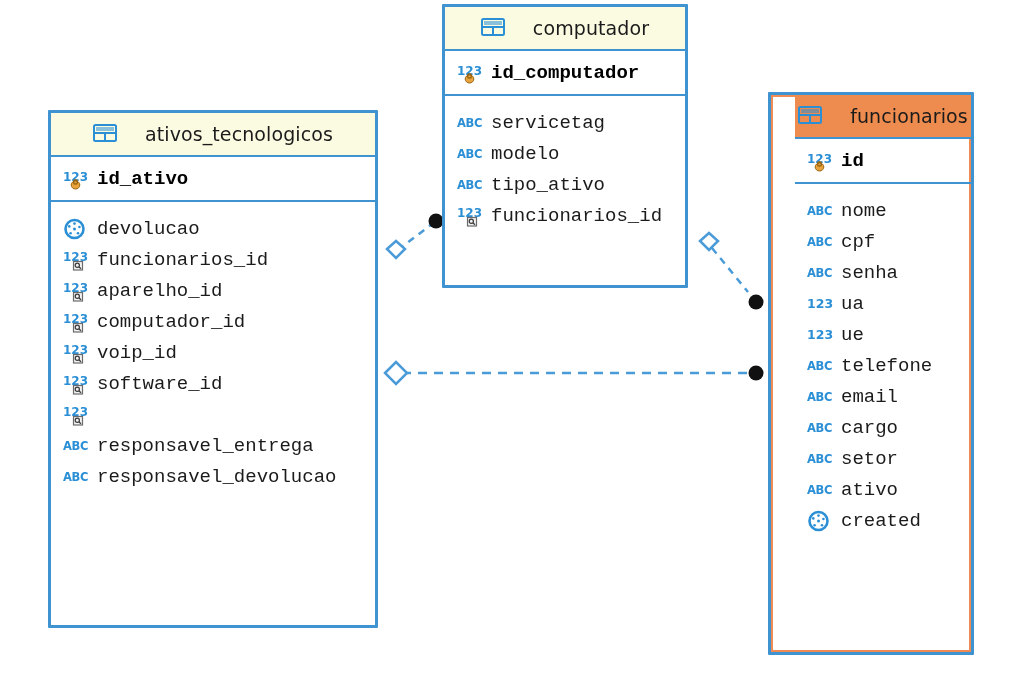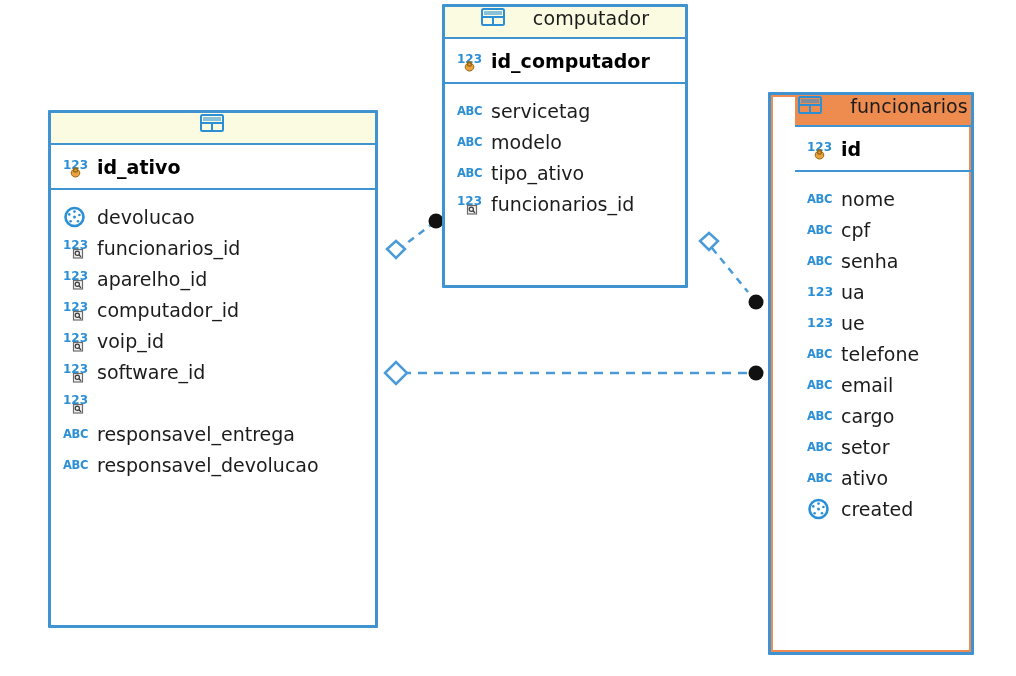--- a/index.html
+++ b/index.html
@@ -25,23 +25,23 @@
   }
   .entity.selected{
     border:3px solid #3e93d0;
     box-shadow:inset 0 0 0 2px #ef8b53;
     padding-left:24px;
   }
   .ent-header{
     box-sizing:border-box;
     background:#fbfbe1;
     border-bottom:2px solid #3e93d0;
-    height:32px;
+    height:44px;
     display:flex;
-    align-items:flex-start;
+    align-items:center;
     justify-content:center;
     gap:26px;
   }
   .entity.selected .ent-header{
     background:#ee8b4e;
     border-bottom:2px solid #3e93d0;
   }
   .ent-title{
     font-size:19px;
     color:#1b1b1b;
@@ -62,20 +62,21 @@
   .col{
     display:flex;
     align-items:flex-end;
     gap:8px;
     height:31px;
   }
   .col-name{
     font-size:19px;
     color:#1b1b1b;
     white-space:nowrap;
+    font-family:Liberation Mono, monospace;
   }
 
   
   .ico{
     width:26px;height:22px;
     flex:0 0 26px;
     position:relative;
     display:inline-block;
   }
   .ico svg{display:block;}
@@ -114,20 +115,21 @@
   <div class="entity" id="ent-ativos">
     <div class="ent-header">
       <span class="ico">
           <svg width="24" height="20" viewBox="0 0 24 20">
       <rect x="1" y="2" width="22" height="16" rx="1.5" fill="none" stroke="#2b8fd6" stroke-width="2"></rect>
       <rect x="3" y="4" width="18" height="4" fill="#2b8fd6" opacity=".55"></rect>
       <line x1="1" y1="10" x2="23" y2="10" stroke="#2b8fd6" stroke-width="2"></line>
       <line x1="12" y1="10" x2="12" y2="18" stroke="#2b8fd6" stroke-width="2"></line>
     </svg>
         </span>
+      <span class="ent-title">ativos_tecnologicos</span>
     </div>
     <div class="ent-pk">
       <span class="ico">
           <svg width="26" height="22" viewBox="0 0 26 22">
       <text x="0" y="13" font-family="DejaVu Sans, sans-serif" font-size="12" font-weight="bold" fill="#2b8fd6">123</text>
       <ellipse cx="12.5" cy="17" rx="4.3" ry="4" fill="#e8a33d" stroke="#9a6410" stroke-width="1"></ellipse>
       <rect x="10.6" y="12" width="3.8" height="4" rx="1.6" fill="none" stroke="#9a6410" stroke-width="1.4"></rect>
     </svg>
         </span>
       <span class="col-name">id_ativo</span>

